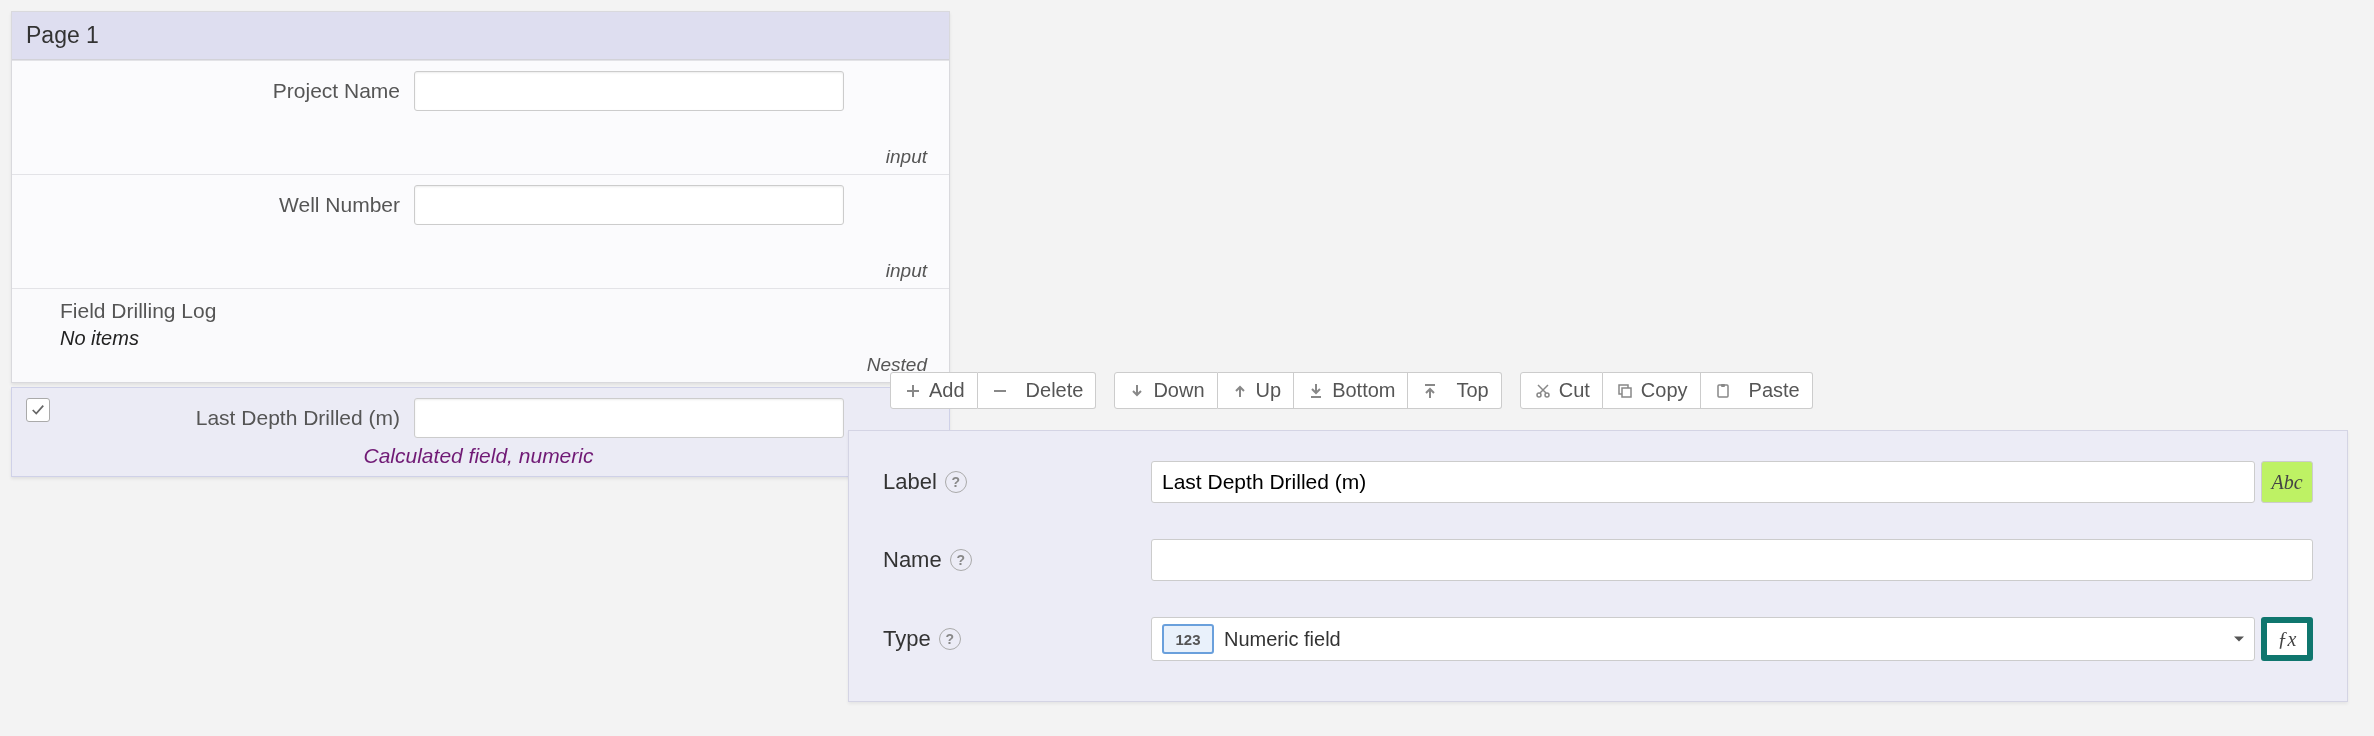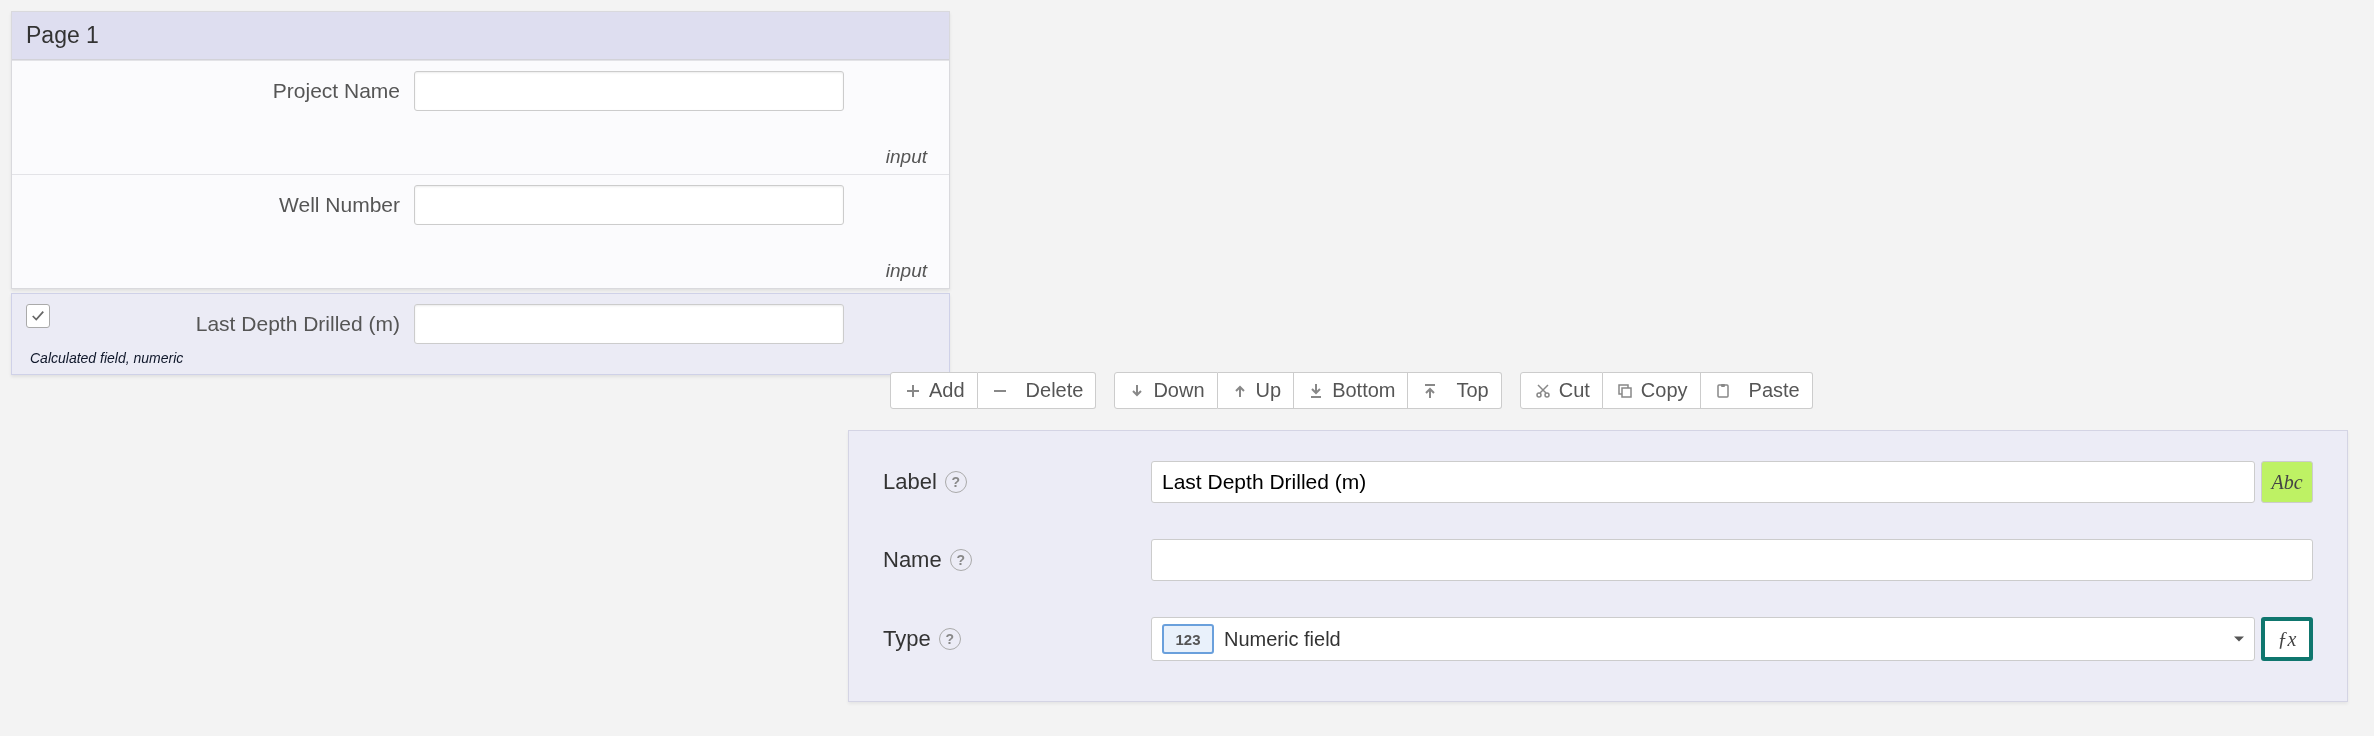--- a/index.html
+++ b/index.html
@@ -133,24 +133,24 @@
     font-size: 16px;
     color: #555;
   }
   .selected-label {
     flex: 0 0 370px;
     text-align: right;
     color: #555;
     font-size: 21px;
   }
   .selected-caption {
-    text-align: left;
-    font-style: italic;
-    color: #0f172a;
-    font-size: 14px;
+    text-align: center;
+    font-style: italic;
+    color: #701a75;
+    font-size: 21px;
     margin-top: 6px;
     padding-right: 4px;
   }
 
   
   .toolbar {
     position: absolute;
     left: 890px;
     top: 372px;
     display: flex;
@@ -270,21 +270,21 @@
     right: 10px;
     top: 50%;
     transform: translateY(-50%);
     width: 0; height:0;
     border-left: 5px solid transparent;
     border-right: 5px solid transparent;
     border-top: 5px solid #555;
   }
   .fx-btn {
     width: 52px;
-    border: 4px solid #0f766e;
+    border: 6px solid #0f766e;
     border-radius: 3px;
     background: #fff;
     display: inline-flex;
     align-items:center; justify-content:center;
     font-style: italic;
     font-family: Georgia, serif;
     font-size: 20px;
     color:#444;
     cursor:pointer;
   }
@@ -312,20 +312,25 @@
       <div class="form-row">
         <div class="form-row-main">
           <div class="form-row-label">Well Number</div>
           <div class="form-row-input">
             <input class="text-input" type="text" value="" style="">
           </div>
         </div>
         <div class="form-row-caption">input</div>
       </div>
 
+      <div class="nested-row">
+        <div class="nested-title">Field Drilling Log</div>
+        <div class="nested-empty">No items</div>
+        <div class="nested-caption">Nested</div>
+      </div>
     </div>
 
     <div class="selected-card">
       <span class="sel-check-wrap">
         <span class="sel-check">
           <svg width="14" height="14" viewBox="0 0 16 16">
               <path d="M2 8 L6 12 L14 3" stroke="#666" stroke-width="2" fill="none"></path>
             </svg>
         </span>
       </span>

